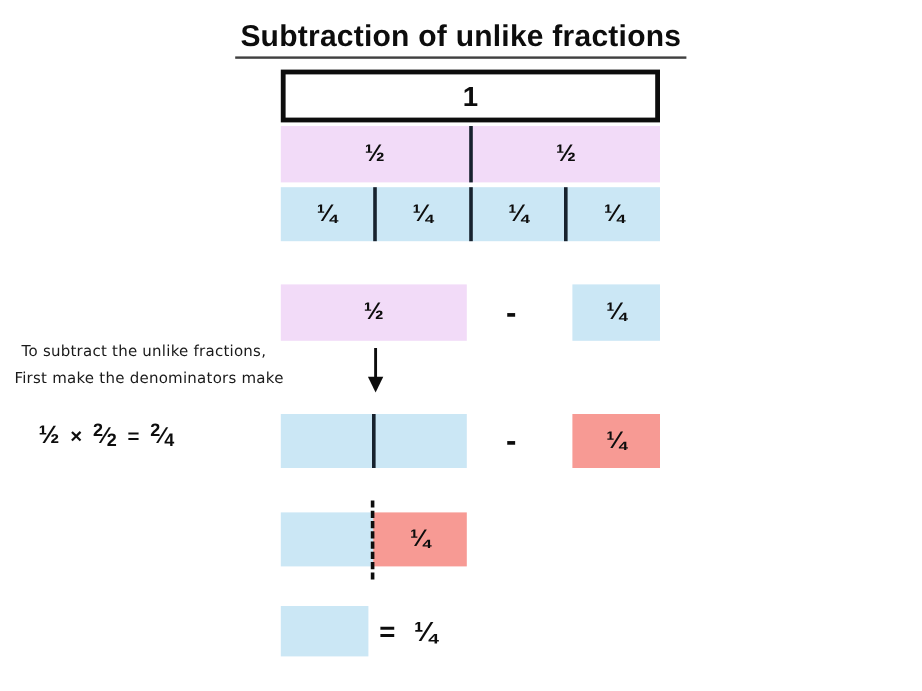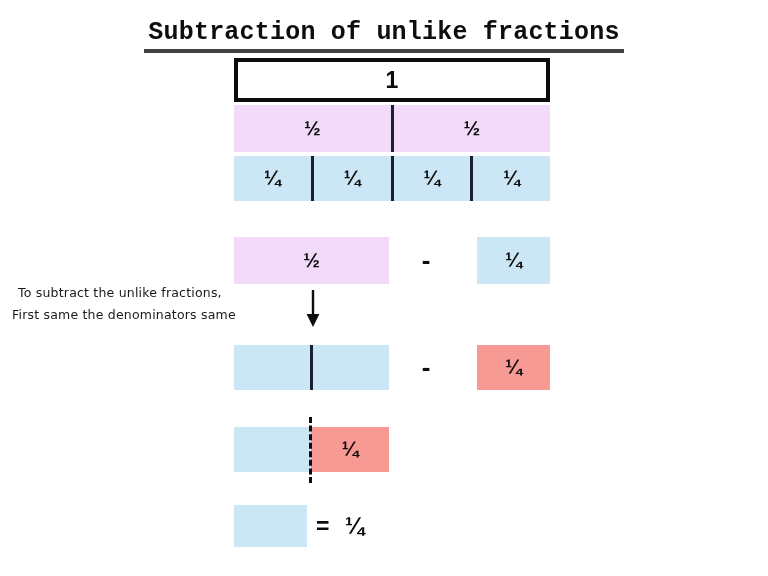--- a/index.html
+++ b/index.html
@@ -26,24 +26,23 @@
     left: 0;
     top: 16px;
     width: 768px;
     text-align: center;
     font-size: 25px;
     font-weight: bold;
     color: #0d0d0d;
     letter-spacing: 0.2px;
   }
   #title span.txt {
-    border-bottom: 4px solid #404040;
+    border-bottom: 2px solid #404040;
     padding: 0 4px 2px 4px;
     display: inline-block;
-    font-family: Liberation Mono, monospace;
   }
 
   
   .bar {
     position: absolute;
     box-sizing: border-box;
     display: flex;
     align-items: center;
     justify-content: center;
     font-weight: bold;
@@ -312,23 +311,26 @@
 
   <div id="down-arrow">
     <svg width="20" height="38" viewBox="0 0 20 38">
       <line x1="10" y1="0" x2="10" y2="27" stroke="#0d0d0d" stroke-width="2.4"></line>
       <polygon points="10,37 3.6,24 16.4,24" fill="#0d0d0d"></polygon>
     </svg>
   </div>
 
   <div id="note">
     <div class="line1">To subtract the unlike fractions,</div>
-    <div class="line2">First same the denominators same</div>
-  </div>
-
+    <div class="line2">First make the denominators make</div>
+  </div>
+
+  <div id="equation">
+    <span>½</span><span class="op">×</span><span class="frac-sup">2</span><span class="frac-slash">⁄</span><span class="frac-sub">2</span><span class="op">=</span><span class="frac-sup">2</span><span class="frac-slash">⁄</span><span class="frac-sub">4</span>
+  </div>
 
   <div class="bar" id="r3-blue">
     <div class="cell"></div>
     <div class="vline"></div>
     <div class="cell"></div>
   </div>
   <div id="r3-minus">-</div>
   <div class="bar" id="r3-red">
     <span>¼</span>
   </div>

